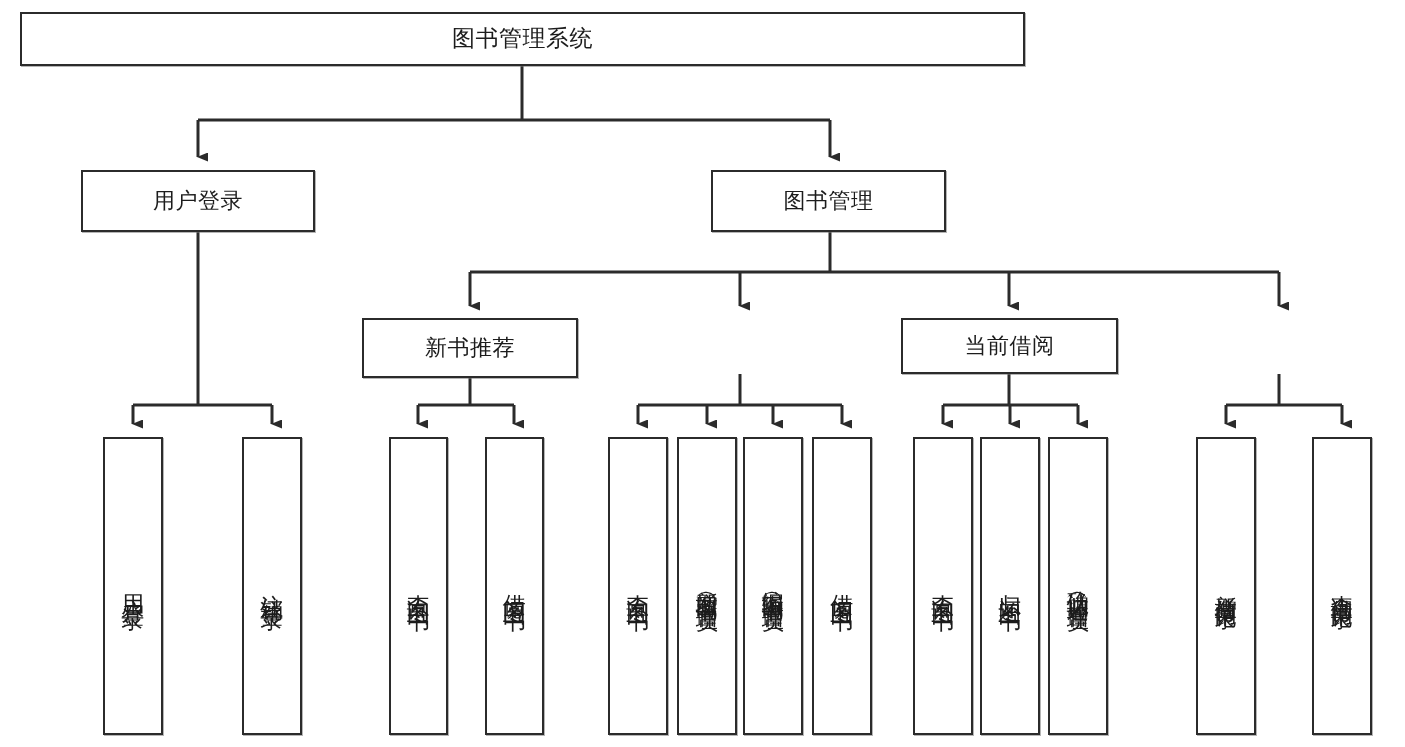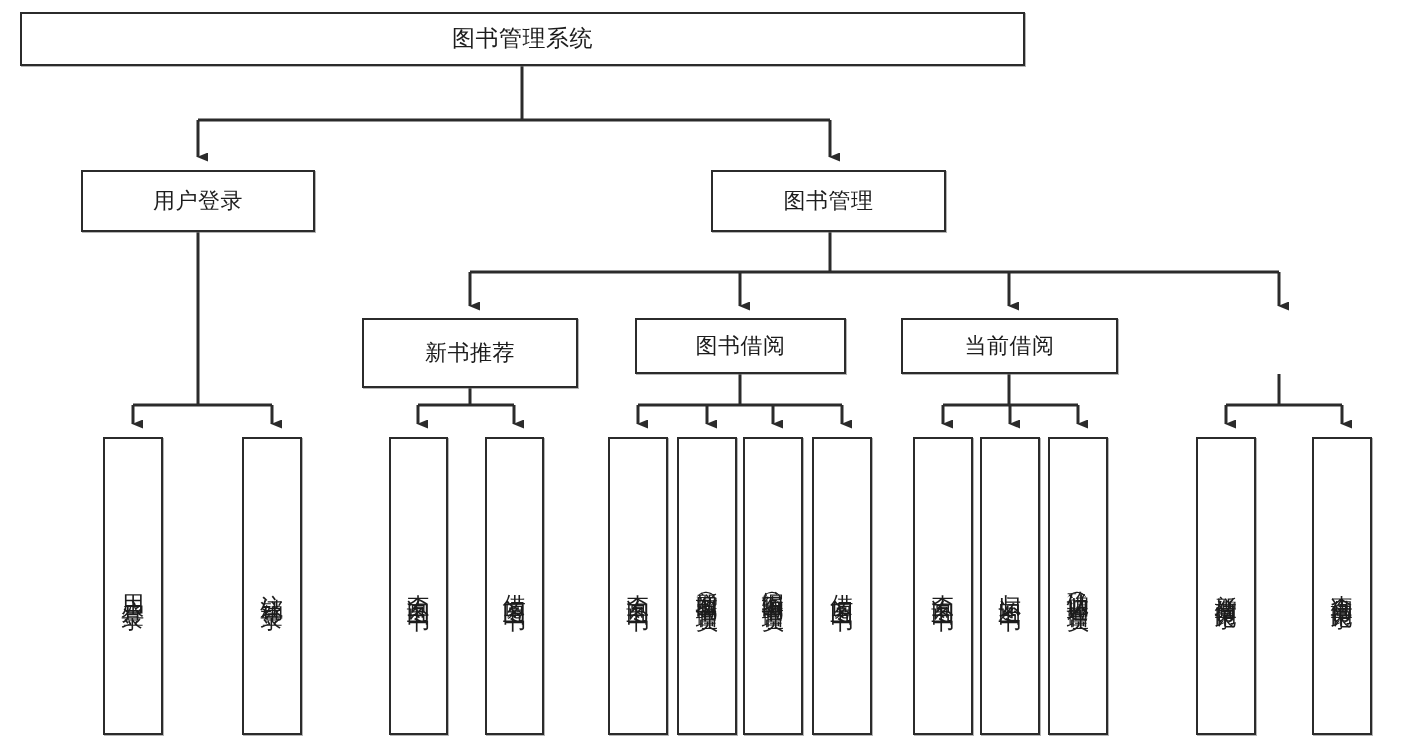--- a/index.html
+++ b/index.html
@@ -138,25 +138,22 @@
     <span class="node-label">图书管理系统</span>
   </div>
 
   <div class="node horizontal" style="left:81px; top:170px; width:234px; height:62px;">
     <span class="node-label">用户登录</span>
   </div>
   <div class="node horizontal" style="left:711px; top:170px; width:235px; height:62px;">
     <span class="node-label">图书管理</span>
   </div>
 
-  <div class="node horizontal" style="left:362px; top:318px; width:216px; height:70px;">
+  <div class="node horizontal" style="left:362px; top:318px; width:216px; height:60px;">
     <span class="node-label">新书推荐</span>
-  </div>
-  <div class="node horizontal" style="left:635px; top:318px; width:211px; height:56px;">
-    <span class="node-label">图书借阅</span>
   </div>
   <div class="node horizontal" style="left:901px; top:318px; width:217px; height:56px;">
     <span class="node-label">当前借阅</span>
   </div>
 
   <div class="node vertical" style="left:103px; top:437px; width:60px; height:298px;">
     <span class="node-label">用户登录</span>
   </div>
   <div class="node vertical" style="left:242px; top:437px; width:60px; height:298px;">
     <span class="node-label">注销登录</span>

